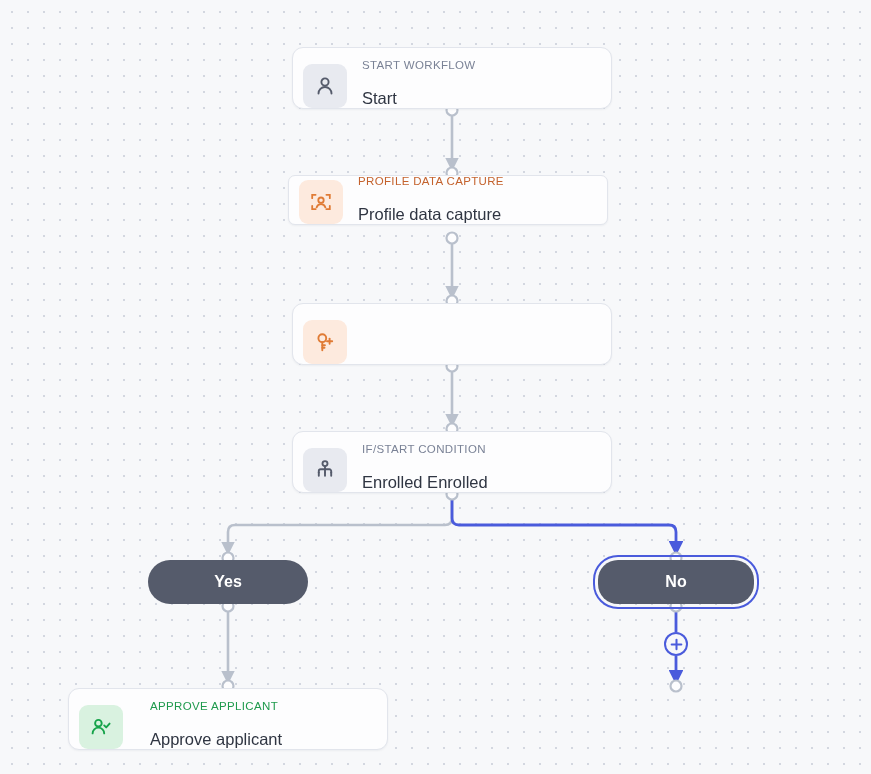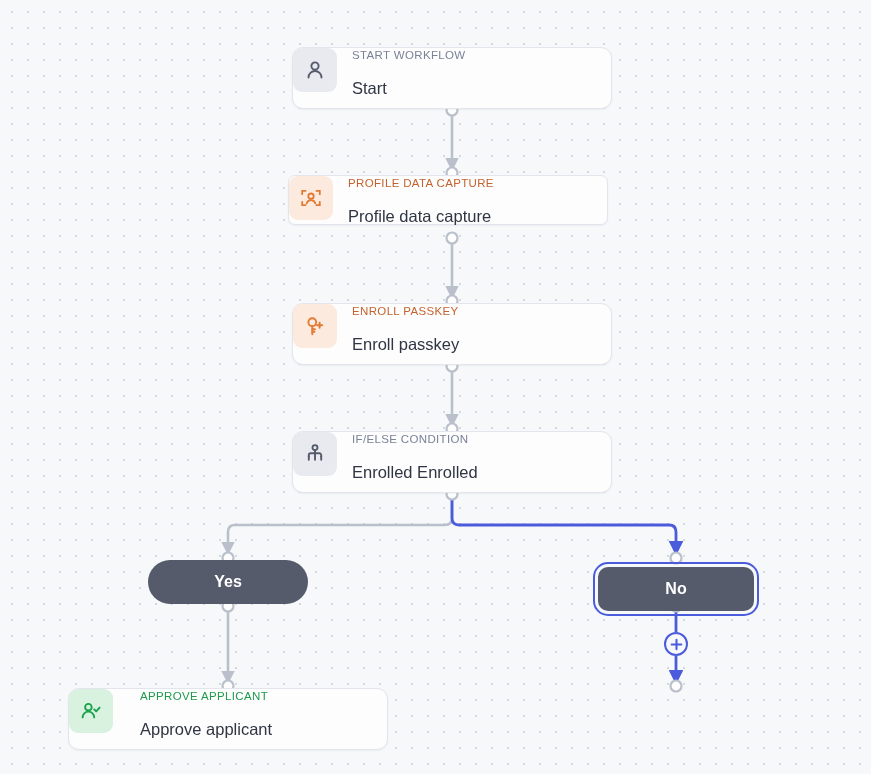--- a/index.html
+++ b/index.html
@@ -36,22 +36,22 @@
 
   
   .node {
     position: absolute;
     box-sizing: border-box;
     background: #fdfdfe;
     border: 1px solid #e2e5ec;
     border-radius: 11px;
     box-shadow: 0 1px 2px rgba(24, 32, 54, 0.05);
     display: flex;
-    align-items: flex-start;
-    padding: 0 0;
+    align-items: flex-end;
+    padding: 0 10px;
   }
   .node-icon {
     flex: 0 0 auto;
     width: 44px;
     height: 44px;
     border-radius: 9px;
     display: flex;
     align-items: center;
     justify-content: center;
   }
@@ -98,22 +98,21 @@
     color: #ffffff;
     display: flex;
     align-items: center;
     justify-content: center;
     font-size: 16px;
     font-weight: bold;
   }
   .pill.selected {
     outline: 2.5px solid #4a5bdc;
     outline-offset: 3px;
-    border-radius: 10px;
-    margin-top: 7px;
+    border-radius: 20px;
   }
 
   
   .add-btn {
     position: absolute;
     width: 24px;
     height: 24px;
     border-radius: 50%;
     background: #f7f8fa;
     border: 2.2px solid #4a5bdc;
@@ -212,40 +211,36 @@
     <div class="node-icon tile-orange">
       <svg width="24" height="24" viewBox="0 0 24 24" fill="none" stroke="#e07b35" stroke-width="1.9" stroke-linecap="round">
         <circle cx="9.3" cy="8.2" r="3.9"></circle>
         <path d="M9.3 12.1v8.2"></path>
         <path d="M9.3 15.2h2.6"></path>
         <path d="M9.3 17.8h2.2"></path>
         <path d="M16.6 8.6v5.2"></path>
         <path d="M14 11.2h5.2"></path>
       </svg>
     </div>
-    <div class="node-text">
-      <div class="node-kind kind-orange">ENROLL PASSKEY</div>
-      <div class="node-title">Enroll passkey</div>
-    </div>
   </div>
 
   <div class="node" style="left:292px; top:431px; width:320px; height:62px;">
     <div class="node-icon tile-gray">
       <svg width="24" height="24" viewBox="0 0 24 24" fill="none" stroke="#555b6b" stroke-width="1.9" stroke-linecap="round">
         <circle cx="12" cy="5.6" r="2.5"></circle>
         <path d="M12 8.1v3.2"></path>
         <path d="M5.8 14.6v-1.5a1.8 1.8 0 0 1 1.8-1.8h8.8a1.8 1.8 0 0 1 1.8 1.8v1.5"></path>
         <path d="M12 11.3v3.3"></path>
         <path d="M5.8 14.6v3.2"></path>
         <path d="M12 14.6v3.2"></path>
         <path d="M18.2 14.6v3.2"></path>
       </svg>
     </div>
     <div class="node-text">
-      <div class="node-kind kind-gray">IF/ELSE CONDITION</div>
+      <div class="node-kind kind-gray">IF/START CONDITION</div>
       <div class="node-title">Enrolled Enrolled</div>
     </div>
   </div>
 
   <div class="pill" style="left:148px; top:560px; width:160px;">
     <span>Yes</span>
   </div>
 
   <div class="pill selected" style="left:598px; top:560px; width:156px;">
     <span>No</span>

